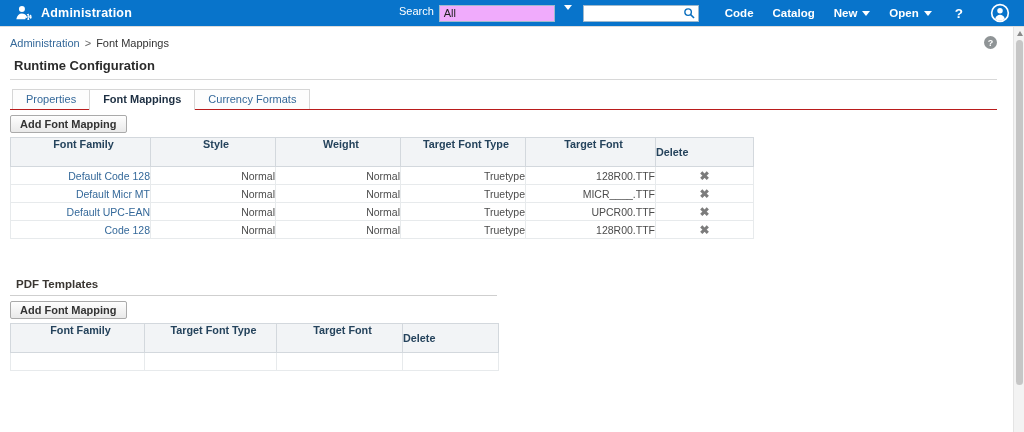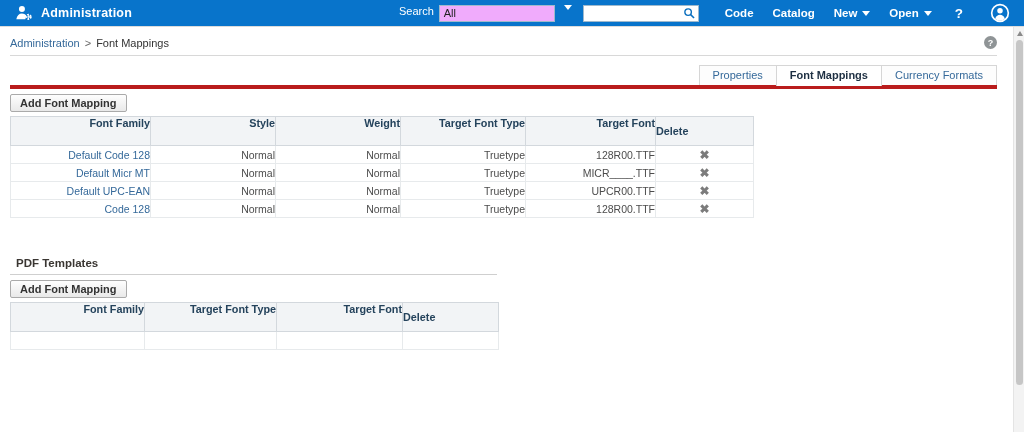--- a/index.html
+++ b/index.html
@@ -35,21 +35,21 @@
   .breadcrumb-row .crumb-sep { color:#666; margin:0 5px; }
   .breadcrumb-row .crumb-current { color:#333; }
   .help-circle { margin-left:auto; width:13px; height:13px; border-radius:50%;
     background:#8f9496; color:#fff; font-size:9px; font-weight:bold; display:flex;
     align-items:center; justify-content:center; cursor:pointer; }
 
   .page-title { margin:9px 0 0 4px; font-size:13px; font-weight:bold; color:#2b2b2b; }
   .title-rule { margin-top:6px; border:0; border-top:1px solid #d8d8d8; }
 
   
-  .tabs { display:flex; margin-top:9px; border-bottom:4px solid #b91c1c; padding-left:2px;justify-content:flex-end; }
+  .tabs { display:flex; margin-top:9px; border-bottom:1px solid #b91c1c; padding-left:2px; }
   .tab { padding:3px 13px 4px; font-size:11px; color:#35699A; border:1px solid #d6d6d6;
     border-bottom:none; background:#fdfdfd; cursor:pointer; position:relative; }
   .tab + .tab { margin-left:-1px; }
   .tab.active { background:#fff; font-weight:bold; color:#1d2f42; margin-bottom:-1px;
     padding-bottom:5px; z-index:2; }
 
   
   .section-head { position:relative; width:487px; border-bottom:1px solid #cfcfcf;
     margin:9px 0 0 0; padding:0 0 3px 6px; }
   .section-head.first { margin-top:9px; }
@@ -58,21 +58,21 @@
     background:#F5DE0F; border-radius:2px; opacity:.95; }
 
   .btn { margin:5px 0 0 0; height:18px; padding:0 9px; font-size:11px; font-weight:bold;
     color:#333; background:linear-gradient(#fefefe,#e9e9e9); border:1px solid #aaa;
     border-radius:2px; cursor:pointer; font-family:"Liberation Sans", sans-serif; }
 
   
   table.grid { border-collapse:collapse; table-layout:fixed; margin-top:4px;
     font-size:10.5px; }
   table.grid th { background:#f2f4f6; border:1px solid #d3d8dd; color:#25435c;
-    font-weight:bold; text-align:right; height:19px; padding:0 0 16px 6px; font-size:10.8px; }
+    font-weight:bold; text-align:center; height:19px; padding:0 0 16px 6px; font-size:10.8px; }
   table.grid th.center { text-align:left; padding:0; }
   table.grid td { border:1px solid #e7eaec; height:18px; padding:0 0 0 6px; color:#4c4c4c;
     white-space:nowrap; overflow:hidden; background:#fff;text-align:right; }
   table.grid td.link { color:#35699A; cursor:pointer; }
   table.grid td.del { text-align:center; padding:0; }
   table.grid td.del span { color:#7c7c7c; font-size:12px; font-weight:bold; cursor:pointer; }
   tr.hl { outline:3px solid #F5DE0F; outline-offset:0; }
 
   
   .scrollbar { position:absolute; top:27px; right:0; width:11px; height:405px;
@@ -143,20 +143,21 @@
 
 <div class="content">
 
   <div class="breadcrumb-row">
     <span class="crumb-link">Administration</span>
     <span class="crumb-sep">&gt;</span>
     <span class="crumb-current">Font Mappings</span>
     <span class="help-circle">?</span>
   </div>
 
+  <div class="page-title">Runtime Configuration</div>
   <hr class="title-rule">
 
   <div class="tabs">
     <div class="tab">
       <span>Properties</span>
     </div>
     <div class="tab active">
       <span>Font Mappings</span>
     </div>
     <div class="tab">

